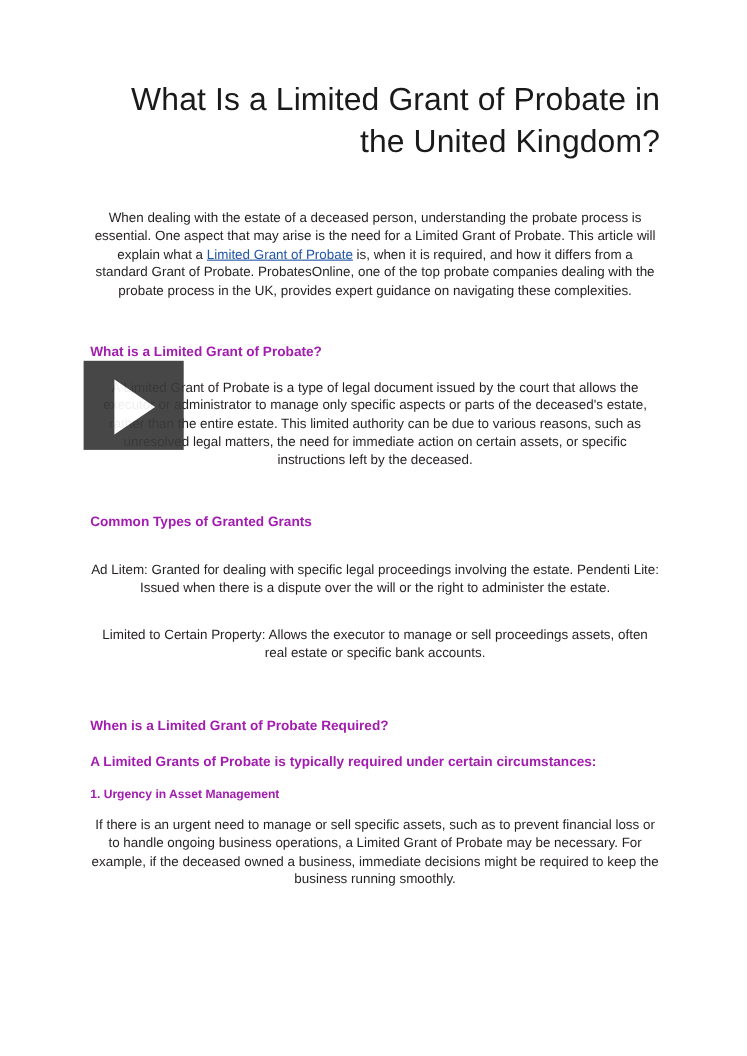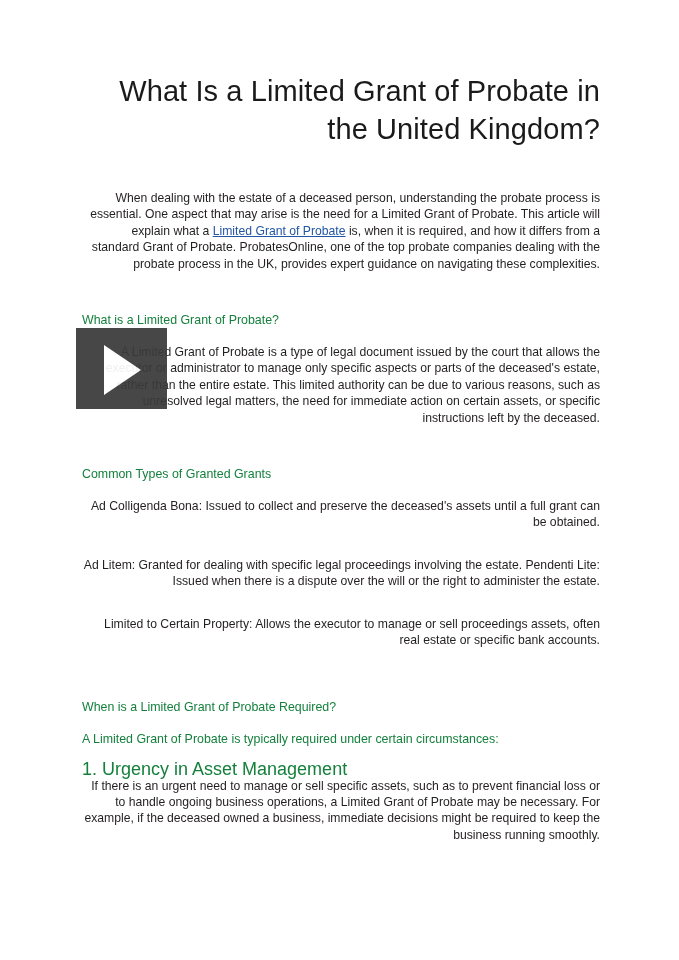--- a/index.html
+++ b/index.html
@@ -39,44 +39,44 @@
     position: absolute;
     left: 82px;
     top: 190px;
     width: 518px;
   }
   p.para {
     margin: 0 0 14px 0;
     font-size: 12.2px;
     line-height: 16.4px;
     color: #231f20;
-    text-align: right;
+    text-align: center;
   }
   h2.sub, h3.sub2, h3.num {
     margin: 0;
-    color: #15803d;
-    font-weight: normal;
+    color: #a21caf;
+    font-weight: bold;
   }
   h2.sub {
     font-size: 12.4px;
     line-height: 16px;
     margin-top: 14px;
     margin-bottom: 16px;
   }
   h3.sub2 {
     font-size: 12.4px;
     line-height: 16px;
     margin-top: 14px;
     margin-bottom: 14px;
   }
   h3.num {
-    font-size: 18px;
+    font-size: 11px;
     line-height: 16px;
     margin-top: 10px;
-    margin-bottom: 1px;
+    margin-bottom: 12px;
   }
   .spacer-lg { height: 22px; }
   .spacer-md { height: 12px; }
   .doclink {
     color: #2255a4;
     text-decoration: underline;
   }
   
   .video-overlay {
     position: absolute;
@@ -113,35 +113,34 @@
     <div class="spacer-md"></div>
 
     <h2 class="sub">What is a Limited Grant of Probate?</h2>
 
     <p class="para">A Limited Grant of Probate is a type of legal document issued by the court that allows the executor or administrator to manage only specific aspects or parts of the deceased's estate, rather than the entire estate. This limited authority can be due to various reasons, such as unresolved legal matters, the need for immediate action on certain assets, or specific instructions left by the deceased.</p>
 
     <div class="spacer-md"></div>
 
     <h2 class="sub">Common Types of Granted Grants</h2>
 
-    <p class="para">Ad Colligenda Bona: Issued to collect and preserve the deceased's assets until a full grant can be obtained.</p>
 
     <div class="spacer-md"></div>
 
     <p class="para">Ad Litem: Granted for dealing with specific legal proceedings involving the estate. Pendenti Lite: Issued when there is a dispute over the will or the right to administer the estate.</p>
 
     <div class="spacer-md"></div>
 
     <p class="para">Limited to Certain Property: Allows the executor to manage or sell proceedings assets, often real estate or specific bank accounts.</p>
 
     <div class="spacer-lg"></div>
 
     <h2 class="sub">When is a Limited Grant of Probate Required?</h2>
 
-    <h3 class="sub2">A Limited Grant of Probate is typically required under certain circumstances:</h3>
+    <h3 class="sub2">A Limited Grants of Probate is typically required under certain circumstances:</h3>
 
     <h3 class="num">1. Urgency in Asset Management</h3>
 
     <p class="para">If there is an urgent need to manage or sell specific assets, such as to prevent financial loss or to handle ongoing business operations, a Limited Grant of Probate may be necessary. For example, if the deceased owned a business, immediate decisions might be required to keep the business running smoothly.</p>
 
   </div>
 
   <div class="video-overlay">
     <div class="play-tri"></div>
   </div>

